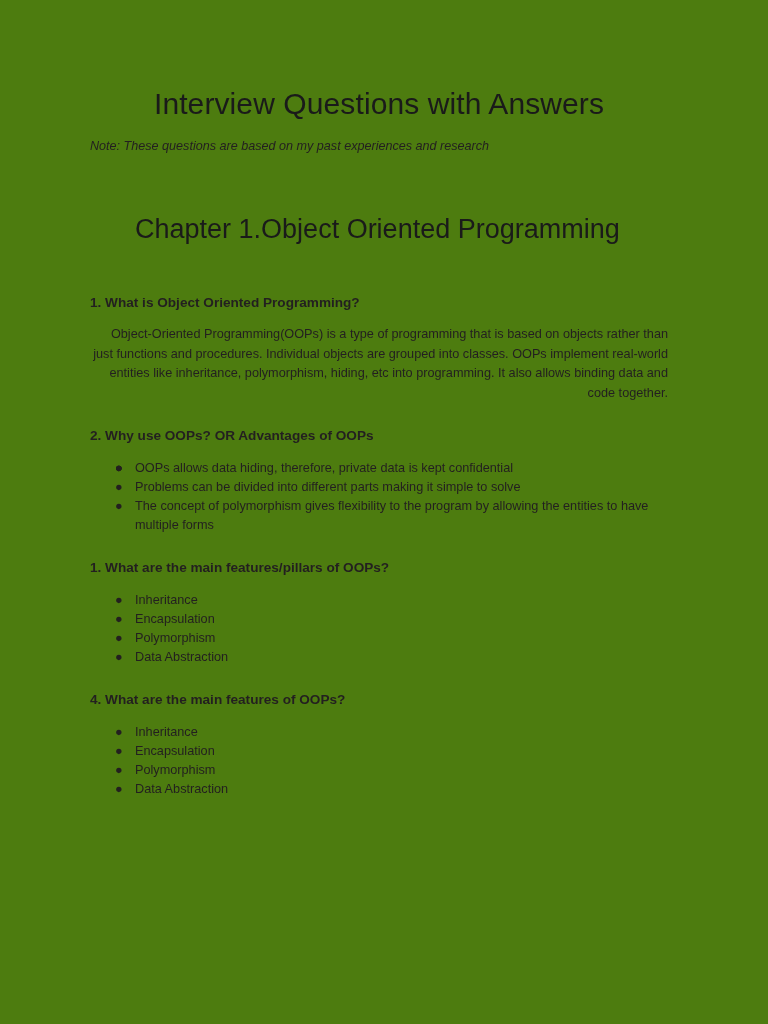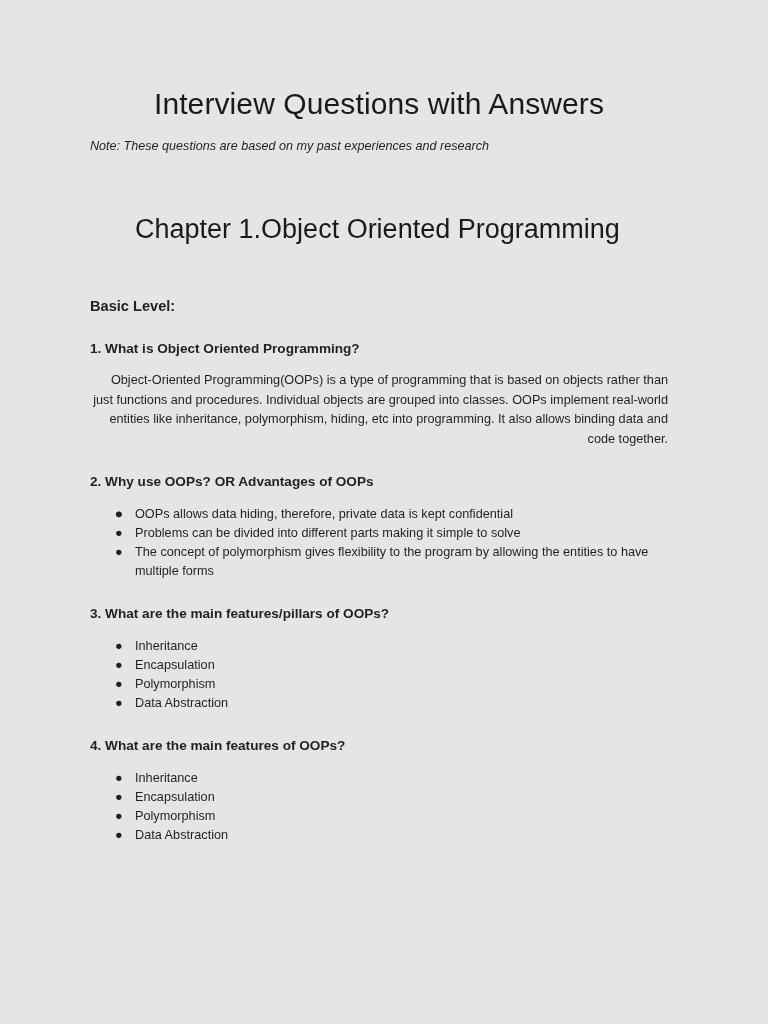--- a/index.html
+++ b/index.html
@@ -12,21 +12,21 @@
     width: 768px;
     height: 1024px;
     font-family: "Liberation Sans", sans-serif;
     color: #231f20;
     -webkit-font-smoothing: antialiased;
   }
   .page {
     position: relative;
     width: 768px;
     height: 1024px;
-    background: #e5e5e5;
+    background: #4d7c0f;
     box-sizing: border-box;
     padding: 0;
     overflow: hidden;
   }
   .content {
     position: absolute;
     left: 90px;
     top: 0;
     width: 578px;
   }
@@ -142,21 +142,20 @@
     <h1 class="doc-title">Interview Questions with Answers</h1>
 
     <p class="note-line">
       <span class="note-label">Note</span><span>: These questions are based on my past experiences and research</span>
     </p>
 
     <h2 class="chapter-heading">
       <span class="chapter-num">Chapter 1.</span><span>Object Oriented Programming</span>
     </h2>
 
-    <h3 class="section-label">Basic Level:</h3>
 
     <h4 class="question">1. What is Object Oriented Programming?</h4>
     <p class="body-text">Object-Oriented Programming(OOPs) is a type of programming that is based on objects rather than just functions and procedures. Individual objects are grouped into classes. OOPs implement real-world entities like inheritance, polymorphism, hiding, etc into programming. It also allows binding data and code together.</p>
 
     <h4 class="question">2. Why use OOPs? OR Advantages of OOPs</h4>
     <ul class="bullets">
       <li>
         <span class="marker">●</span>
       </li>
       <li>
@@ -172,21 +171,21 @@
       <li>
         <span class="marker">●</span>
         <span>Problems can be divided into different parts making it simple to solve</span>
       </li>
       <li>
         <span class="marker">●</span>
         <span>The concept of polymorphism gives flexibility to the program by allowing the entities to have multiple forms</span>
       </li>
     </ul>
 
-    <h4 class="question">3. What are the main features/pillars of OOPs?</h4>
+    <h4 class="question">1. What are the main features/pillars of OOPs?</h4>
     <ul class="bullets tight">
       <li>
         <span class="marker">●</span>
         <span>Inheritance</span>
       </li>
       <li>
         <span class="marker">●</span>
         <span>Encapsulation</span>
       </li>
       <li>

